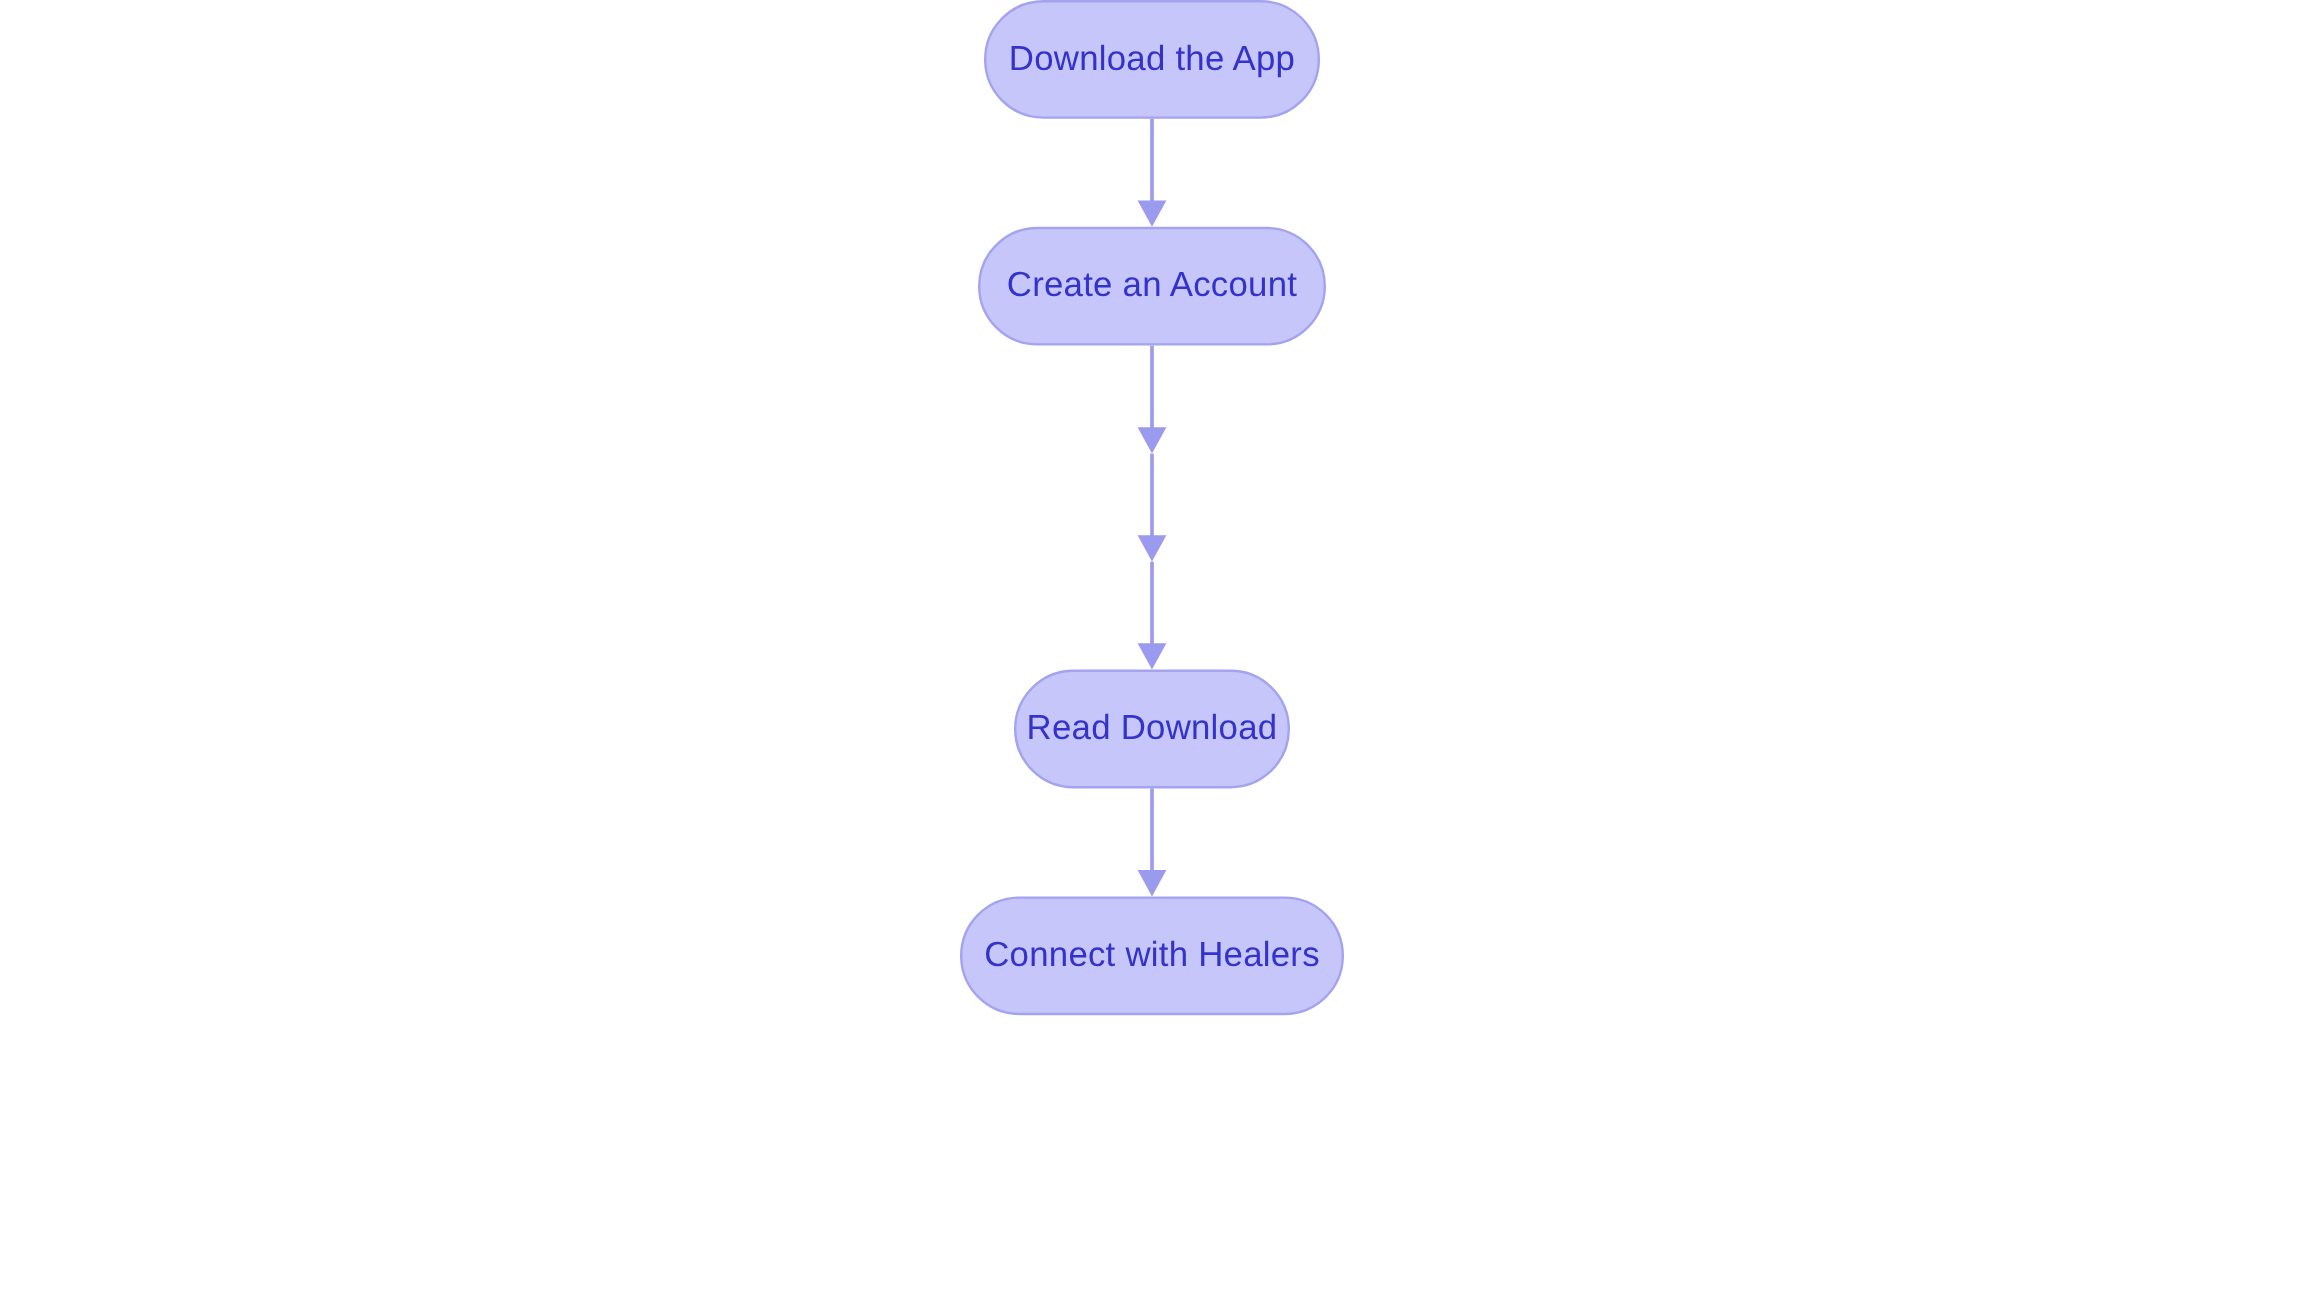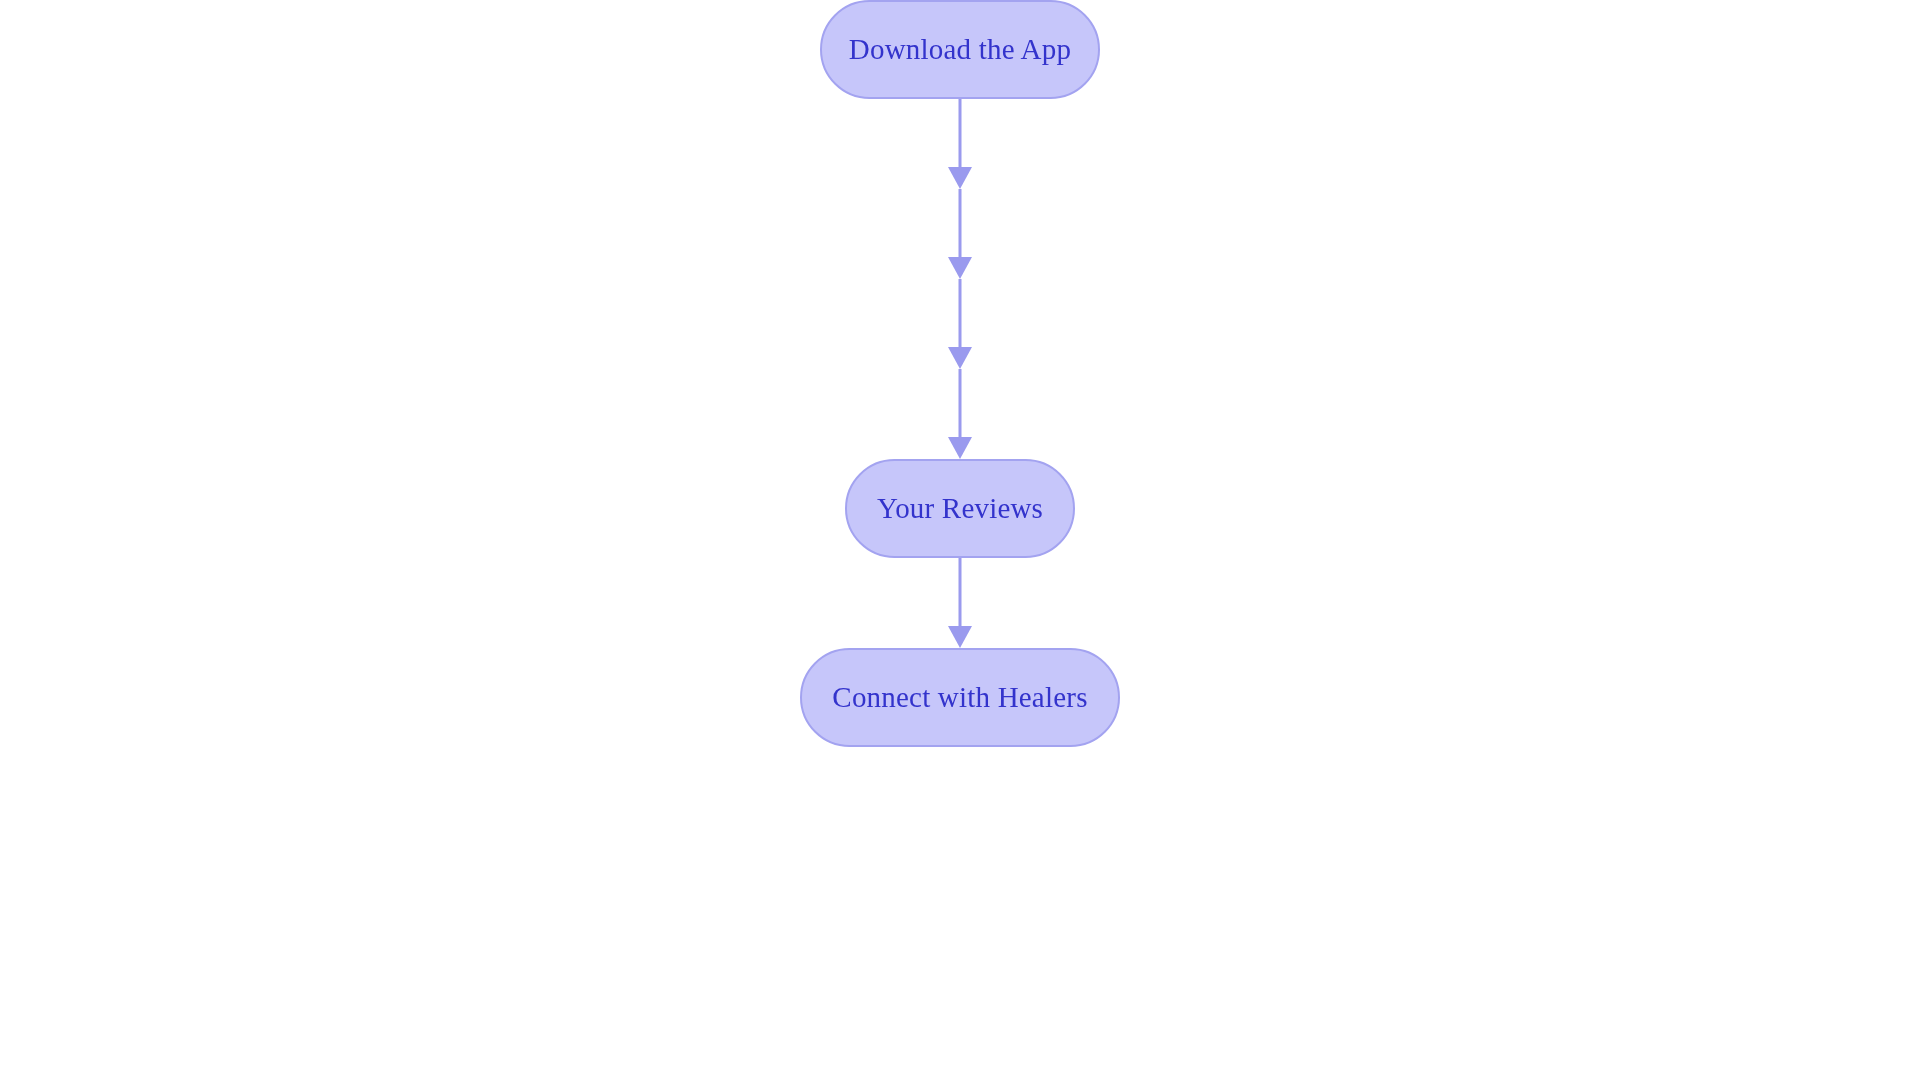--- a/index.html
+++ b/index.html
@@ -14,21 +14,20 @@
     height: 1083px;
     overflow: hidden;
     font-family: "Liberation Sans", "DejaVu Sans", sans-serif;
   }
 
   #flowchart-canvas {
     position: relative;
     width: 1726px;
     height: 1083px;
     background: #ffffff;
-    font-family: Liberation Serif, serif;
   }
 
   #flow-column {
     position: absolute;
     left: 0;
     top: 0;
     width: 1920px;
     height: 1083px;
     display: flex;
     flex-direction: column;
@@ -107,41 +106,46 @@
       <div class="flow-node w-download">
         <span>Download the App</span>
       </div>
     </div>
 
     <div class="flow-connector">
       <div class="conn-line"></div>
       <div class="conn-head"></div>
     </div>
 
+    <div class="flow-step">
+      <div class="flow-node w-account">
+        <span>Create an Account</span>
+      </div>
+    </div>
 
     <div class="flow-connector">
       <div class="conn-line"></div>
       <div class="conn-head"></div>
     </div>
 
 
     <div class="flow-connector">
       <div class="conn-line"></div>
       <div class="conn-head"></div>
     </div>
 
 
     <div class="flow-connector">
       <div class="conn-line"></div>
       <div class="conn-head"></div>
     </div>
 
     <div class="flow-step">
       <div class="flow-node w-reviews">
-        <span>Your Reviews</span>
+        <span>Read Download</span>
       </div>
     </div>
 
     <div class="flow-connector">
       <div class="conn-line"></div>
       <div class="conn-head"></div>
     </div>
 
     <div class="flow-step">
       <div class="flow-node w-connect">

